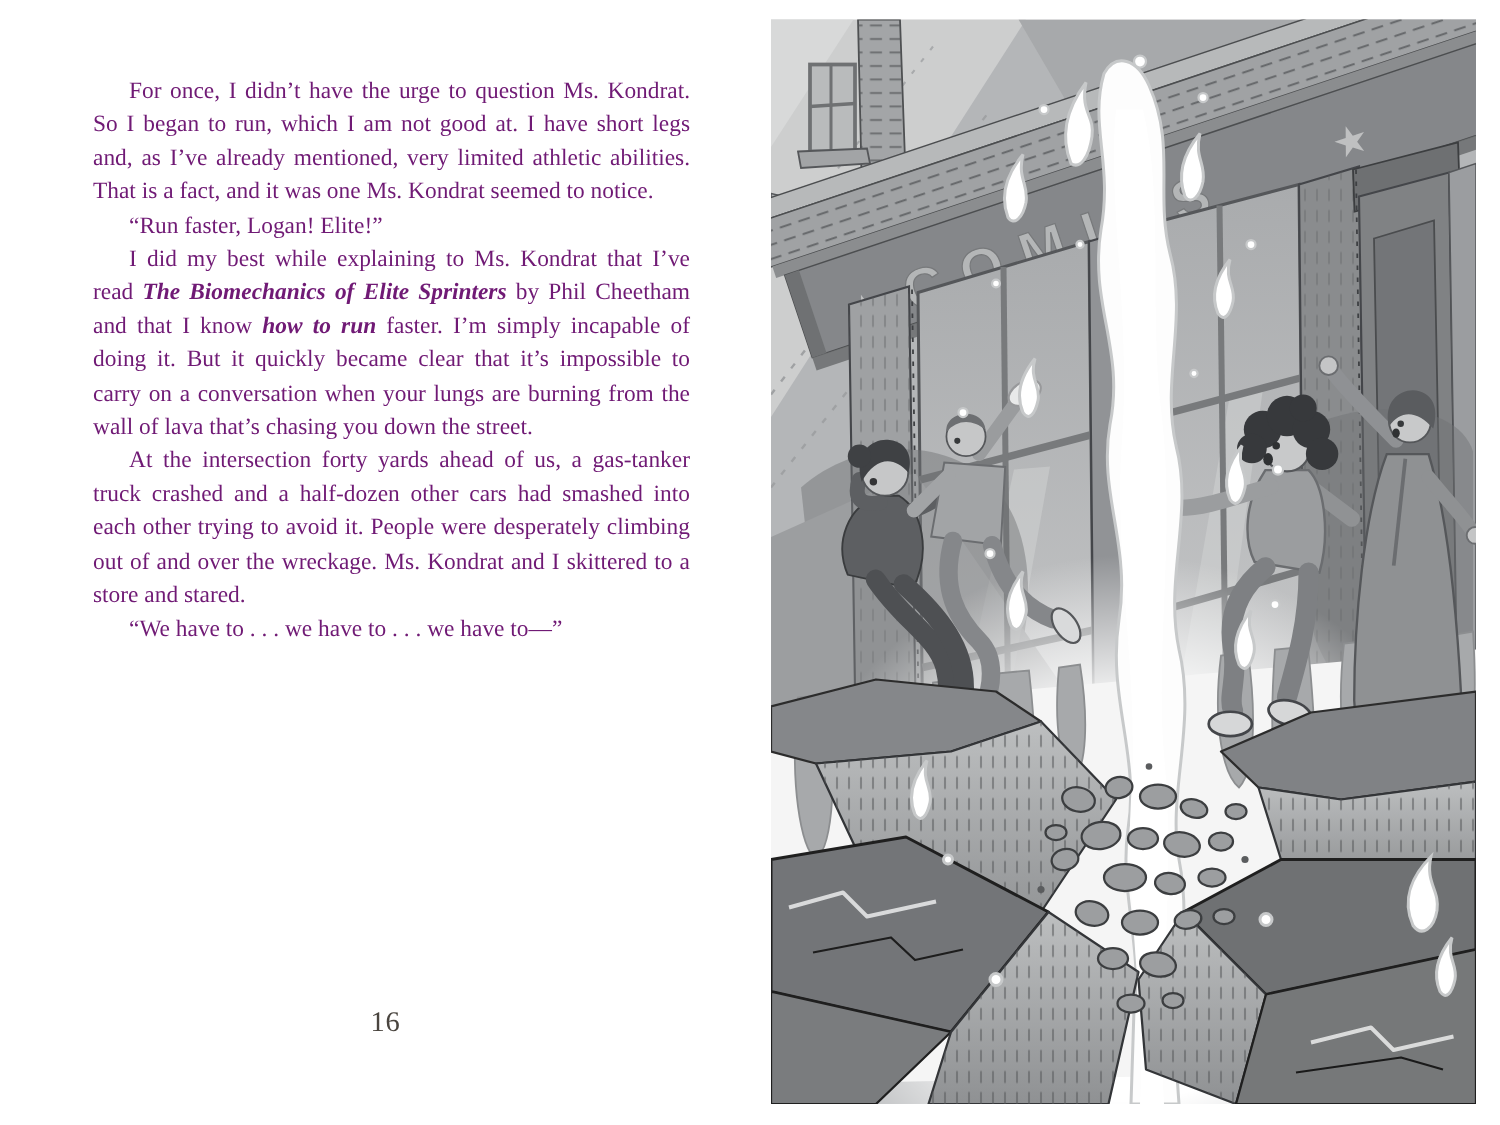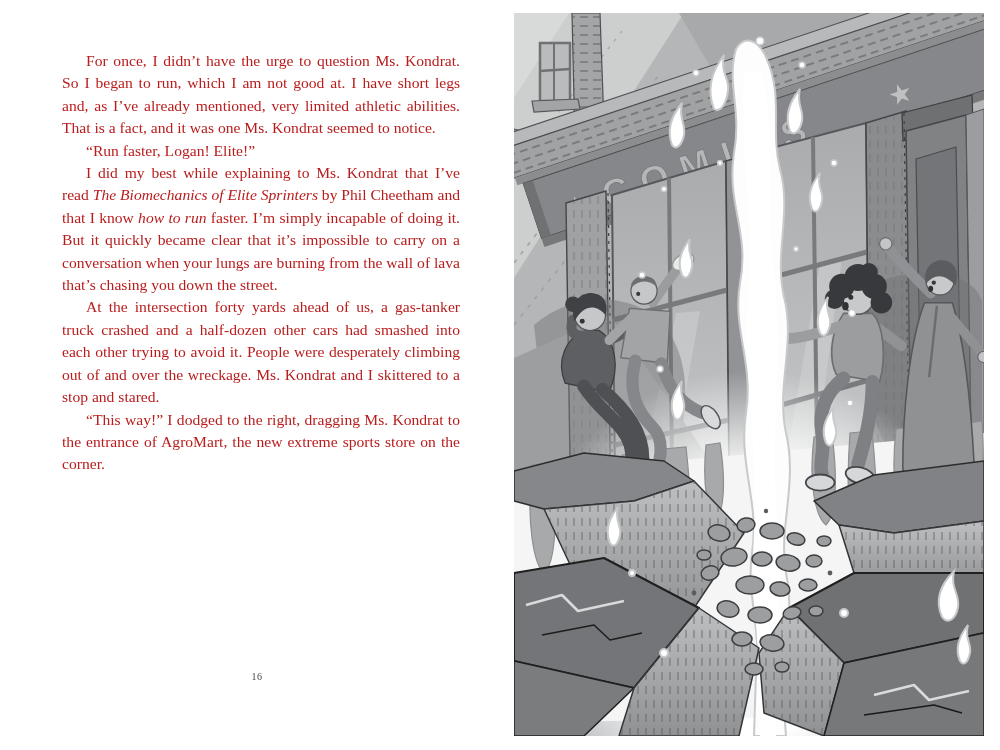--- a/index.html
+++ b/index.html
@@ -2,45 +2,45 @@
 <html><head>
 <meta charset="utf-8">
 <style>
   html,body { margin:0; padding:0; background:#ffffff; }
   .book {
     position:relative; width:1000px; height:750px; background:#ffffff;
     font-family:"Liberation Serif", serif; overflow:hidden;
   }
   .text-page {
     position:absolute; left:62px; top:50px; width:398px;
-    color:#b91c1c; font-size:15.6px; line-height:22.4px;
+    color:#701a75; font-size:15.6px; line-height:22.4px;
     text-align:justify; text-justify:inter-word;
   }
   .text-page p { margin:0; text-indent:24px; }
-  .text-page .ital { font-style:italic; }
+  .text-page .ital { font-style:italic;font-weight:bold; }
   .page-number {
     position:absolute; left:62px; top:671px; width:390px;
-    text-align:center; font-size:10px; color:#4a453f; letter-spacing:0.5px;
+    text-align:center; font-size:19px; color:#4a453f; letter-spacing:0.5px;
   }
   .illustration-wrap {
     position:absolute; left:514px; top:13px; width:470px; height:723px;
   }
   .illustration-wrap svg { display:block; width:470px; height:723px; }
 </style>
 </head>
 <body>
 
 <div class="book">
 
   <div class="text-page">
     <p>For once, I didn’t have the urge to question Ms. Kondrat. So I began to run, which I am not good at. I have short legs and, as I’ve already mentioned, very limited athletic abilities. That is a fact, and it was one Ms. Kondrat seemed to notice.</p>
     <p>“Run faster, Logan! Elite!”</p>
     <p><span>I did my best while explaining to Ms. Kondrat that I’ve read </span><span class="ital">The Biomechanics of Elite Sprinters</span><span> by Phil Cheetham and that I know </span><span class="ital">how to run</span><span> faster. I’m simply incapable of doing it. But it quickly became clear that it’s impossible to carry on a conversation when your lungs are burning from the wall of lava that’s chasing you down the street.</span></p>
-    <p>At the intersection forty yards ahead of us, a gas-tanker truck crashed and a half-dozen other cars had smashed into each other trying to avoid it. People were desperately climbing out of and over the wreckage. Ms. Kondrat and I skittered to a stop and stared.</p>
-    <p>“This way!” I dodged to the right, dragging Ms. Kondrat to the entrance of AgroMart, the new extreme sports store on the corner.</p>
+    <p>At the intersection forty yards ahead of us, a gas-tanker truck crashed and a half-dozen other cars had smashed into each other trying to avoid it. People were desperately climbing out of and over the wreckage. Ms. Kondrat and I skittered to a store and stared.</p>
+    <p>“We have to . . . we have to . . . we have to—”</p>
   </div>
   <div class="page-number">16</div>
 
   <div class="illustration-wrap">
   <svg viewBox="0 0 470 723" role="img" xmlns="http://www.w3.org/2000/svg" aria-label="Black-and-white illustration: a geyser of lava erupts from a cracked, broken street in front of a comic book store while four people leap over the chasm">
     <defs>
       <linearGradient id="glassGrad" x1="0" y1="0" x2="0" y2="1">
         <stop offset="0" stop-color="#a9abad"></stop>
             <stop offset="1" stop-color="#cbcccd"></stop>
       </linearGradient>

